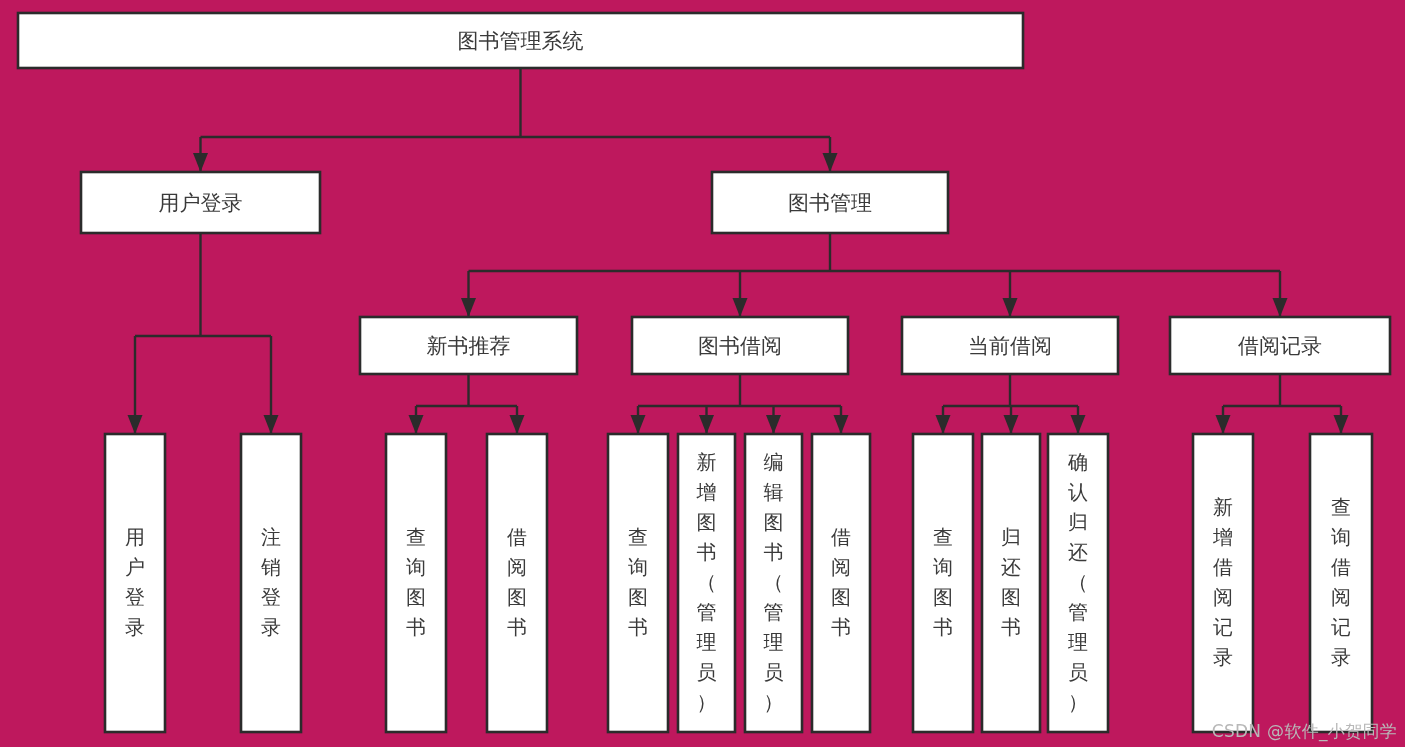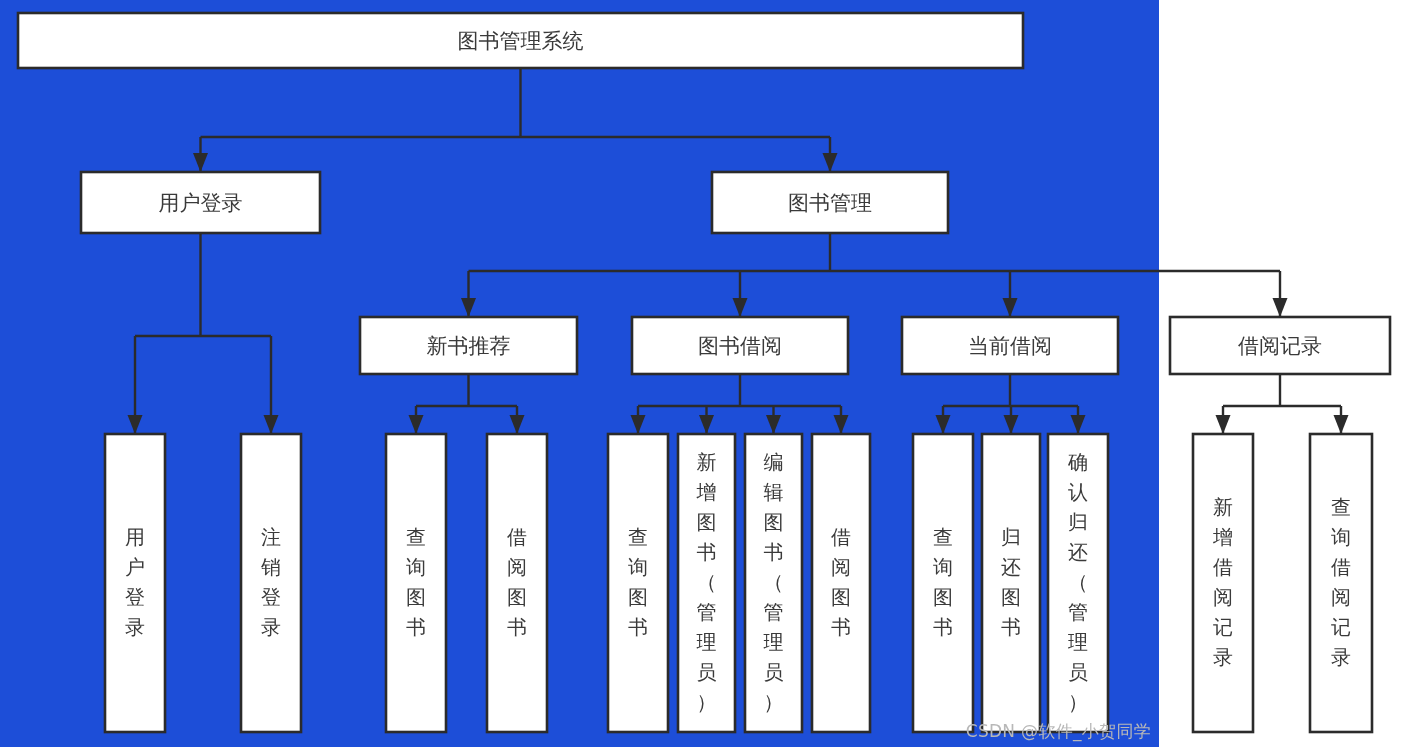--- a/index.html
+++ b/index.html
@@ -9,23 +9,23 @@
     background: #ffffff;
   }
   body {
     width: 1405px;
     height: 747px;
     overflow: hidden;
     font-family: "DejaVu Sans", "Liberation Sans", sans-serif;
   }
   #diagram-root {
     position: relative;
-    width: 1159px;
+    width: 1405px;
     height: 747px;
-    background: #1d4ed8;
+    background: #be185d;
   }
   svg.diagram-canvas {
     position: absolute;
     top: 0;
     left: 0;
     width: 1405px;
     height: 747px;
     display: block;
   }
   .node-box {

